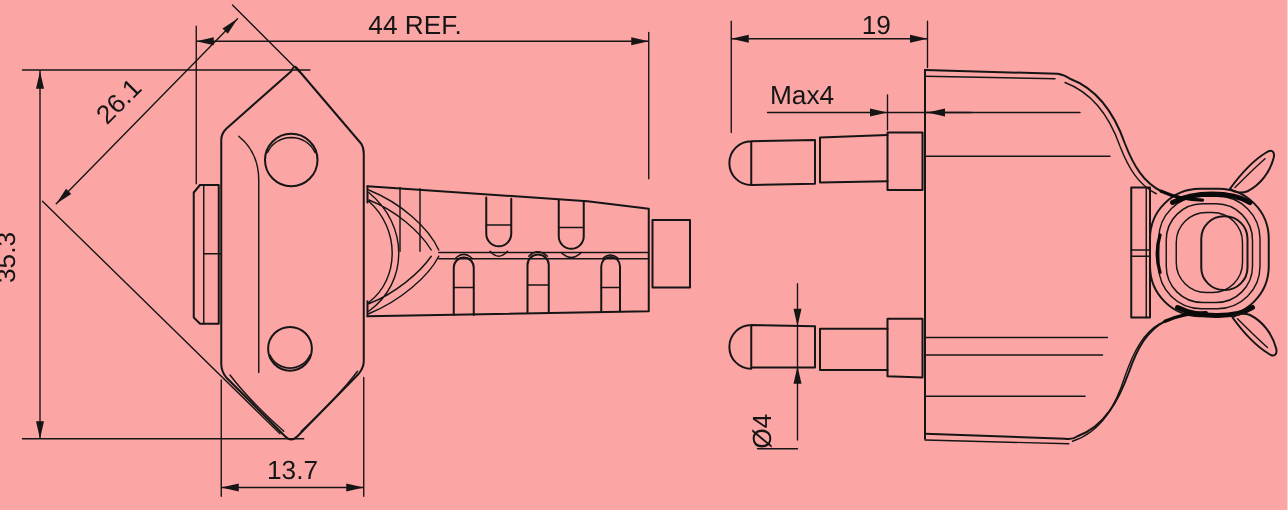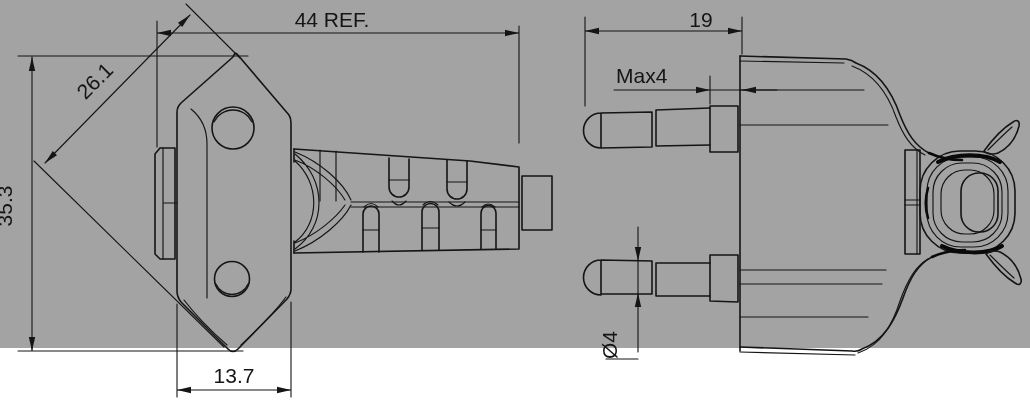--- a/index.html
+++ b/index.html
@@ -1,17 +1,17 @@
 <!DOCTYPE html>
 <html><head>
 <meta charset="utf-8">
 <style>
   html,body{margin:0;padding:0;background:#ffffff;}
   body{width:1030px;height:408px;overflow:hidden;font-family:"Liberation Sans",sans-serif;}
-  #stage{position:relative;width:1030px;height:348px;background:#a3a3a3;}
+  #stage{position:relative;width:1030px;height:408px;background:#fca5a5;}
   svg{position:absolute;left:0;top:0;}
   .geo{stroke:#151515;stroke-width:1.6;fill:none;stroke-linecap:round;stroke-linejoin:round;}
   .thin{stroke:#151515;stroke-width:1.15;fill:none;stroke-linecap:round;}
   .dim{stroke:#151515;stroke-width:1.1;fill:none;stroke-linecap:round;}
   .arr{fill:#151515;stroke:none;}
   .dark{stroke:#0a0a0a;stroke-width:4;fill:none;stroke-linecap:round;}
   .dark2{stroke:#0a0a0a;stroke-width:2.6;fill:none;stroke-linecap:round;}
   .dimtxt{font-family:"Liberation Sans","DejaVu Sans",sans-serif;font-size:21px;fill:#151515;}
 </style>
 </head>

